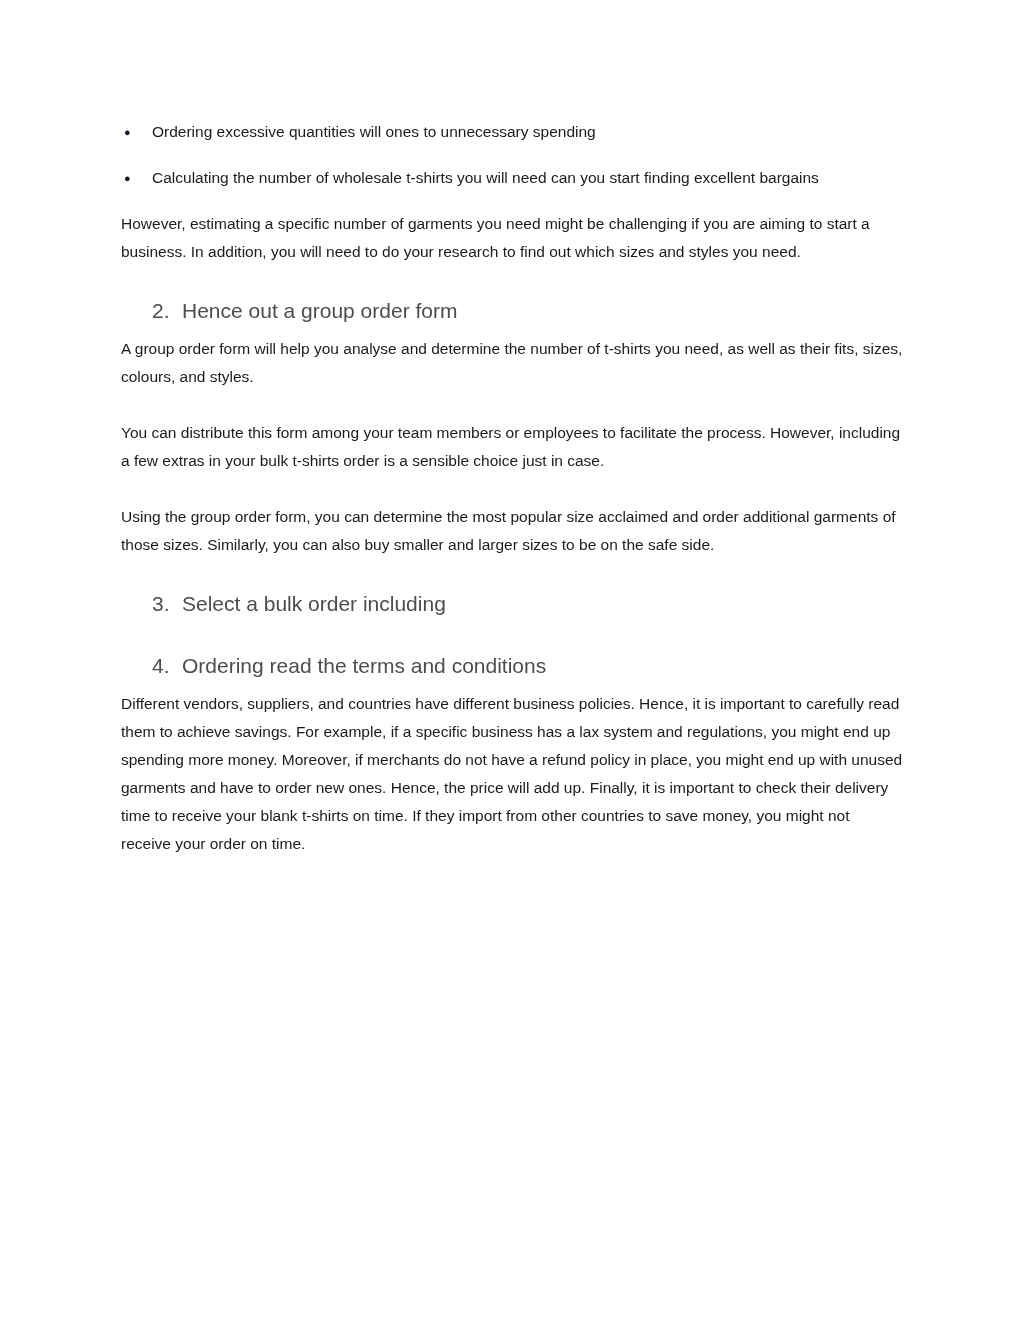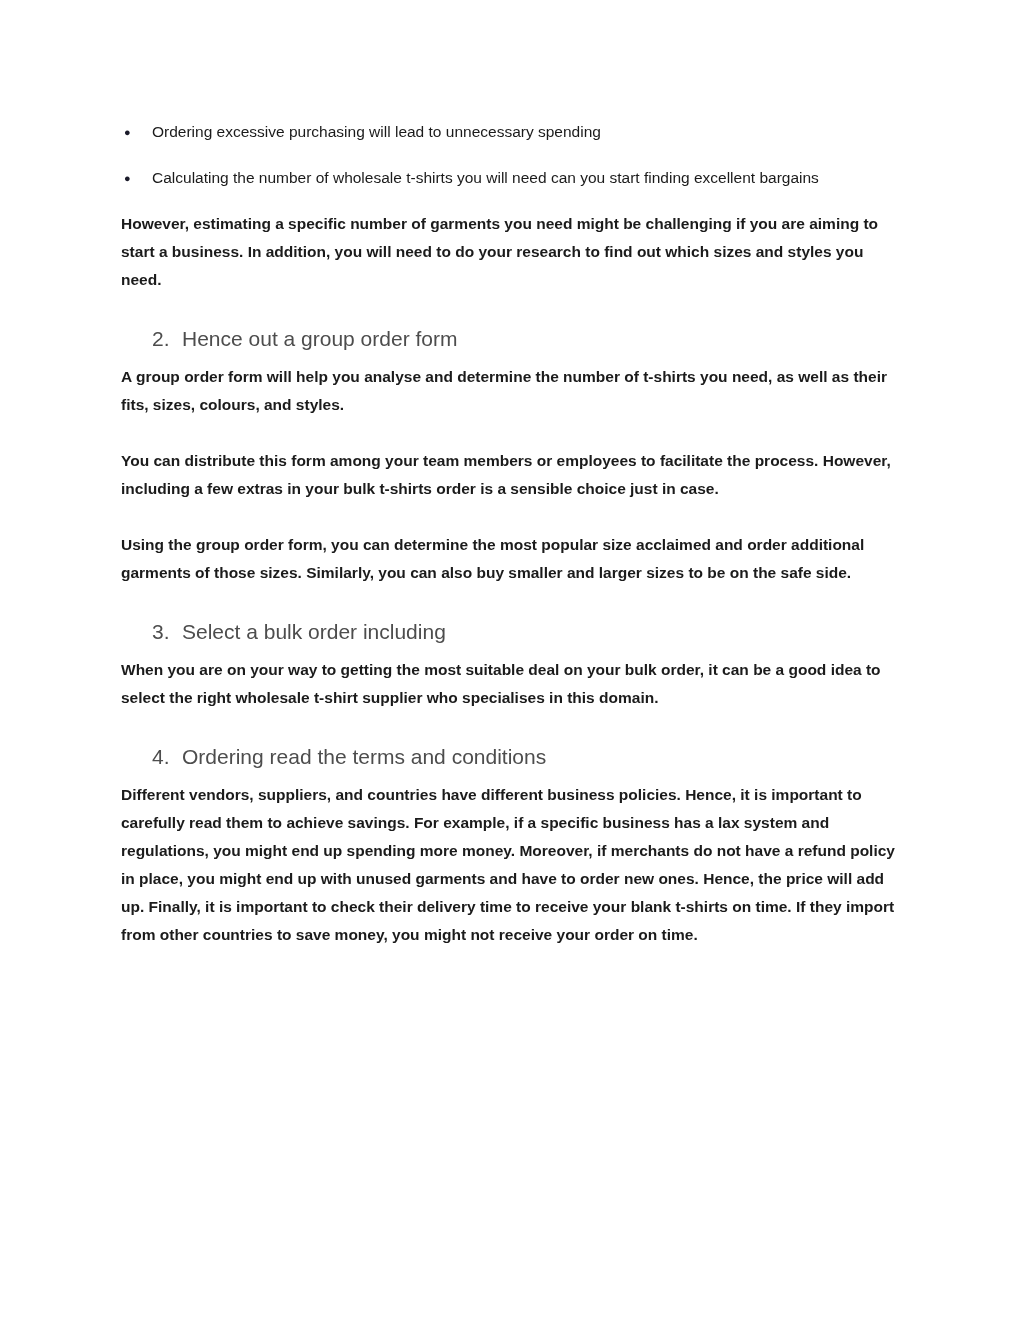--- a/index.html
+++ b/index.html
@@ -21,21 +21,20 @@
     padding: 118px 121px 40px 121px;
     background: #ffffff;
   }
   .body-text {
     font-size: 15.5px;
     line-height: 28px;
     color: #1b1b1b;
   }
   p.para {
     margin: 0 0 28px 0;
-    font-weight: bold;
   }
   .bullet-list {
     margin: 0;
     padding: 0;
   }
   .bullet-item {
     display: flex;
     align-items: flex-start;
     margin: 0 0 18px 0;
   }
@@ -69,21 +68,21 @@
   }
 </style>
 </head>
 <body>
 
 <div class="page">
 
   <div class="bullet-list body-text">
     <div class="bullet-item">
       <span class="bullet-marker">●</span>
-      <span class="bullet-text">Ordering excessive purchasing will lead to unnecessary spending</span>
+      <span class="bullet-text">Ordering excessive quantities will ones to unnecessary spending</span>
     </div>
     <div class="bullet-item">
       <span class="bullet-marker">●</span>
       <span class="bullet-text">Calculating the number of wholesale t-shirts you will need can you start finding excellent bargains</span>
     </div>
   </div>
 
   <p class="para body-text">However, estimating a specific number of garments you need might be challenging if you are aiming to start a business. In addition, you will need to do your research to find out which sizes and styles you need.</p>
 
   <div class="section-heading">
@@ -91,21 +90,20 @@
     <span class="heading-title">Hence out a group order form</span>
   </div>
   <p class="para body-text">A group order form will help you analyse and determine the number of t-shirts you need, as well as their fits, sizes, colours, and styles.</p>
   <p class="para body-text">You can distribute this form among your team members or employees to facilitate the process. However, including a few extras in your bulk t-shirts order is a sensible choice just in case.</p>
   <p class="para body-text">Using the group order form, you can determine the most popular size acclaimed and order additional garments of those sizes. Similarly, you can also buy smaller and larger sizes to be on the safe side.</p>
 
   <div class="section-heading">
     <span class="heading-number">3.</span>
     <span class="heading-title">Select a bulk order including</span>
   </div>
-  <p class="para body-text">When you are on your way to getting the most suitable deal on your bulk order, it can be a good idea to select the right wholesale t-shirt supplier who specialises in this domain.</p>
 
   <div class="section-heading">
     <span class="heading-number">4.</span>
     <span class="heading-title">Ordering read the terms and conditions</span>
   </div>
   <p class="para body-text">Different vendors, suppliers, and countries have different business policies. Hence, it is important to carefully read them to achieve savings. For example, if a specific business has a lax system and regulations, you might end up spending more money. Moreover, if merchants do not have a refund policy in place, you might end up with unused garments and have to order new ones. Hence, the price will add up. Finally, it is important to check their delivery time to receive your blank t-shirts on time. If they import from other countries to save money, you might not receive your order on time.</p>
 
 </div>
 
 </body></html>

